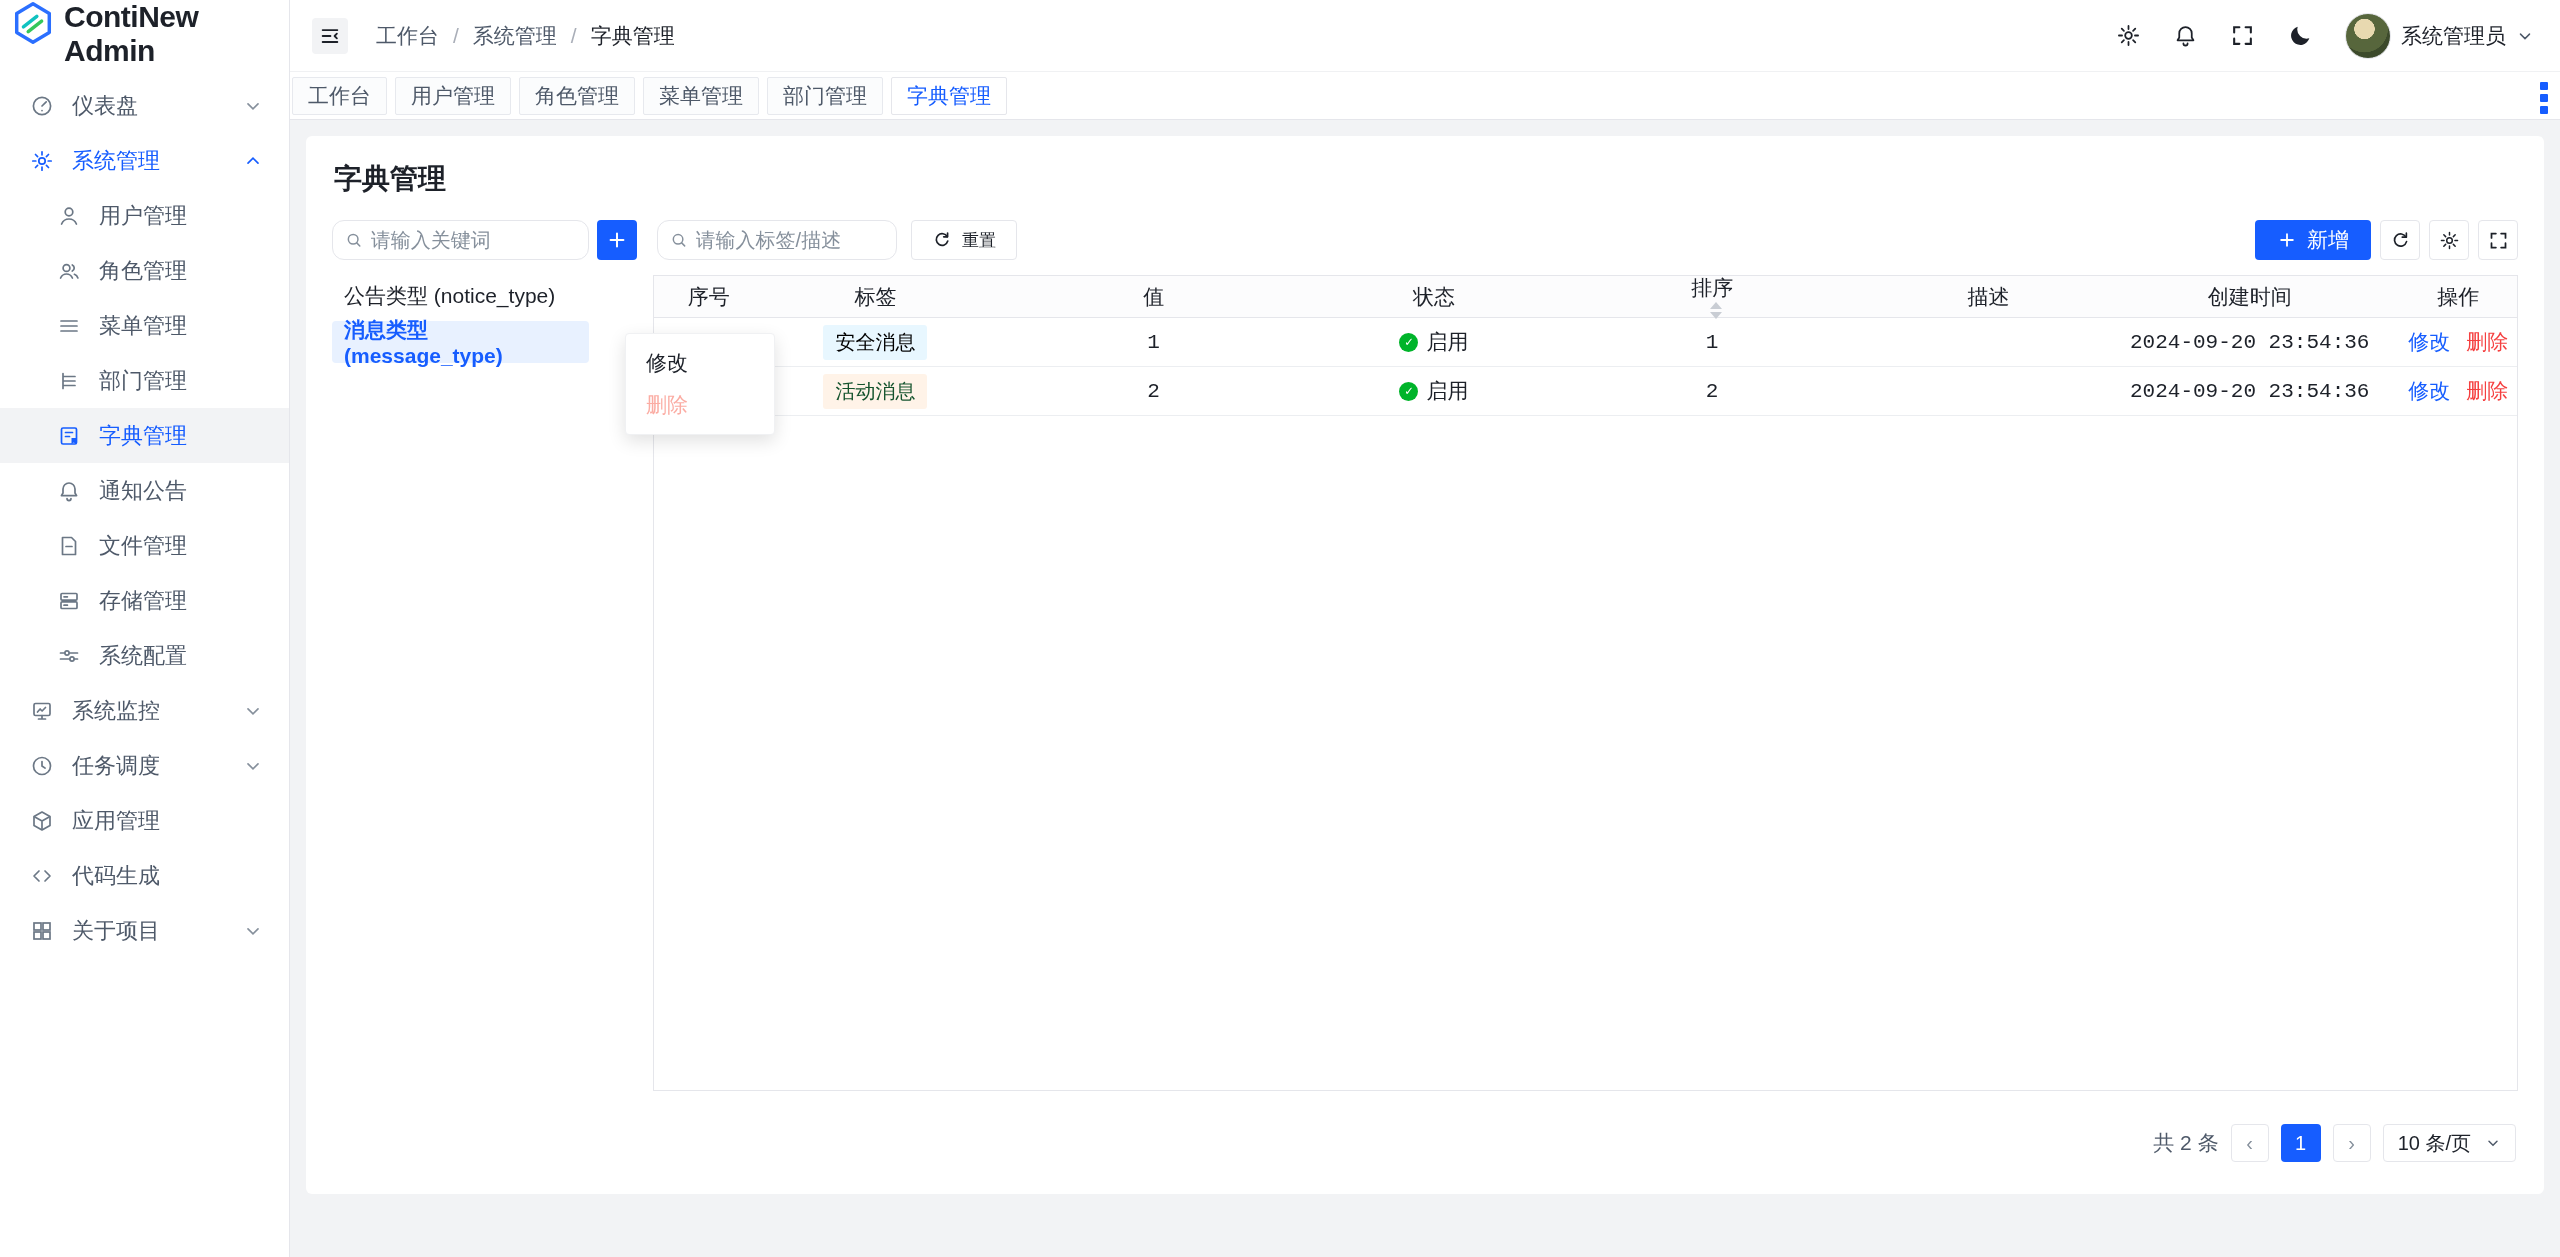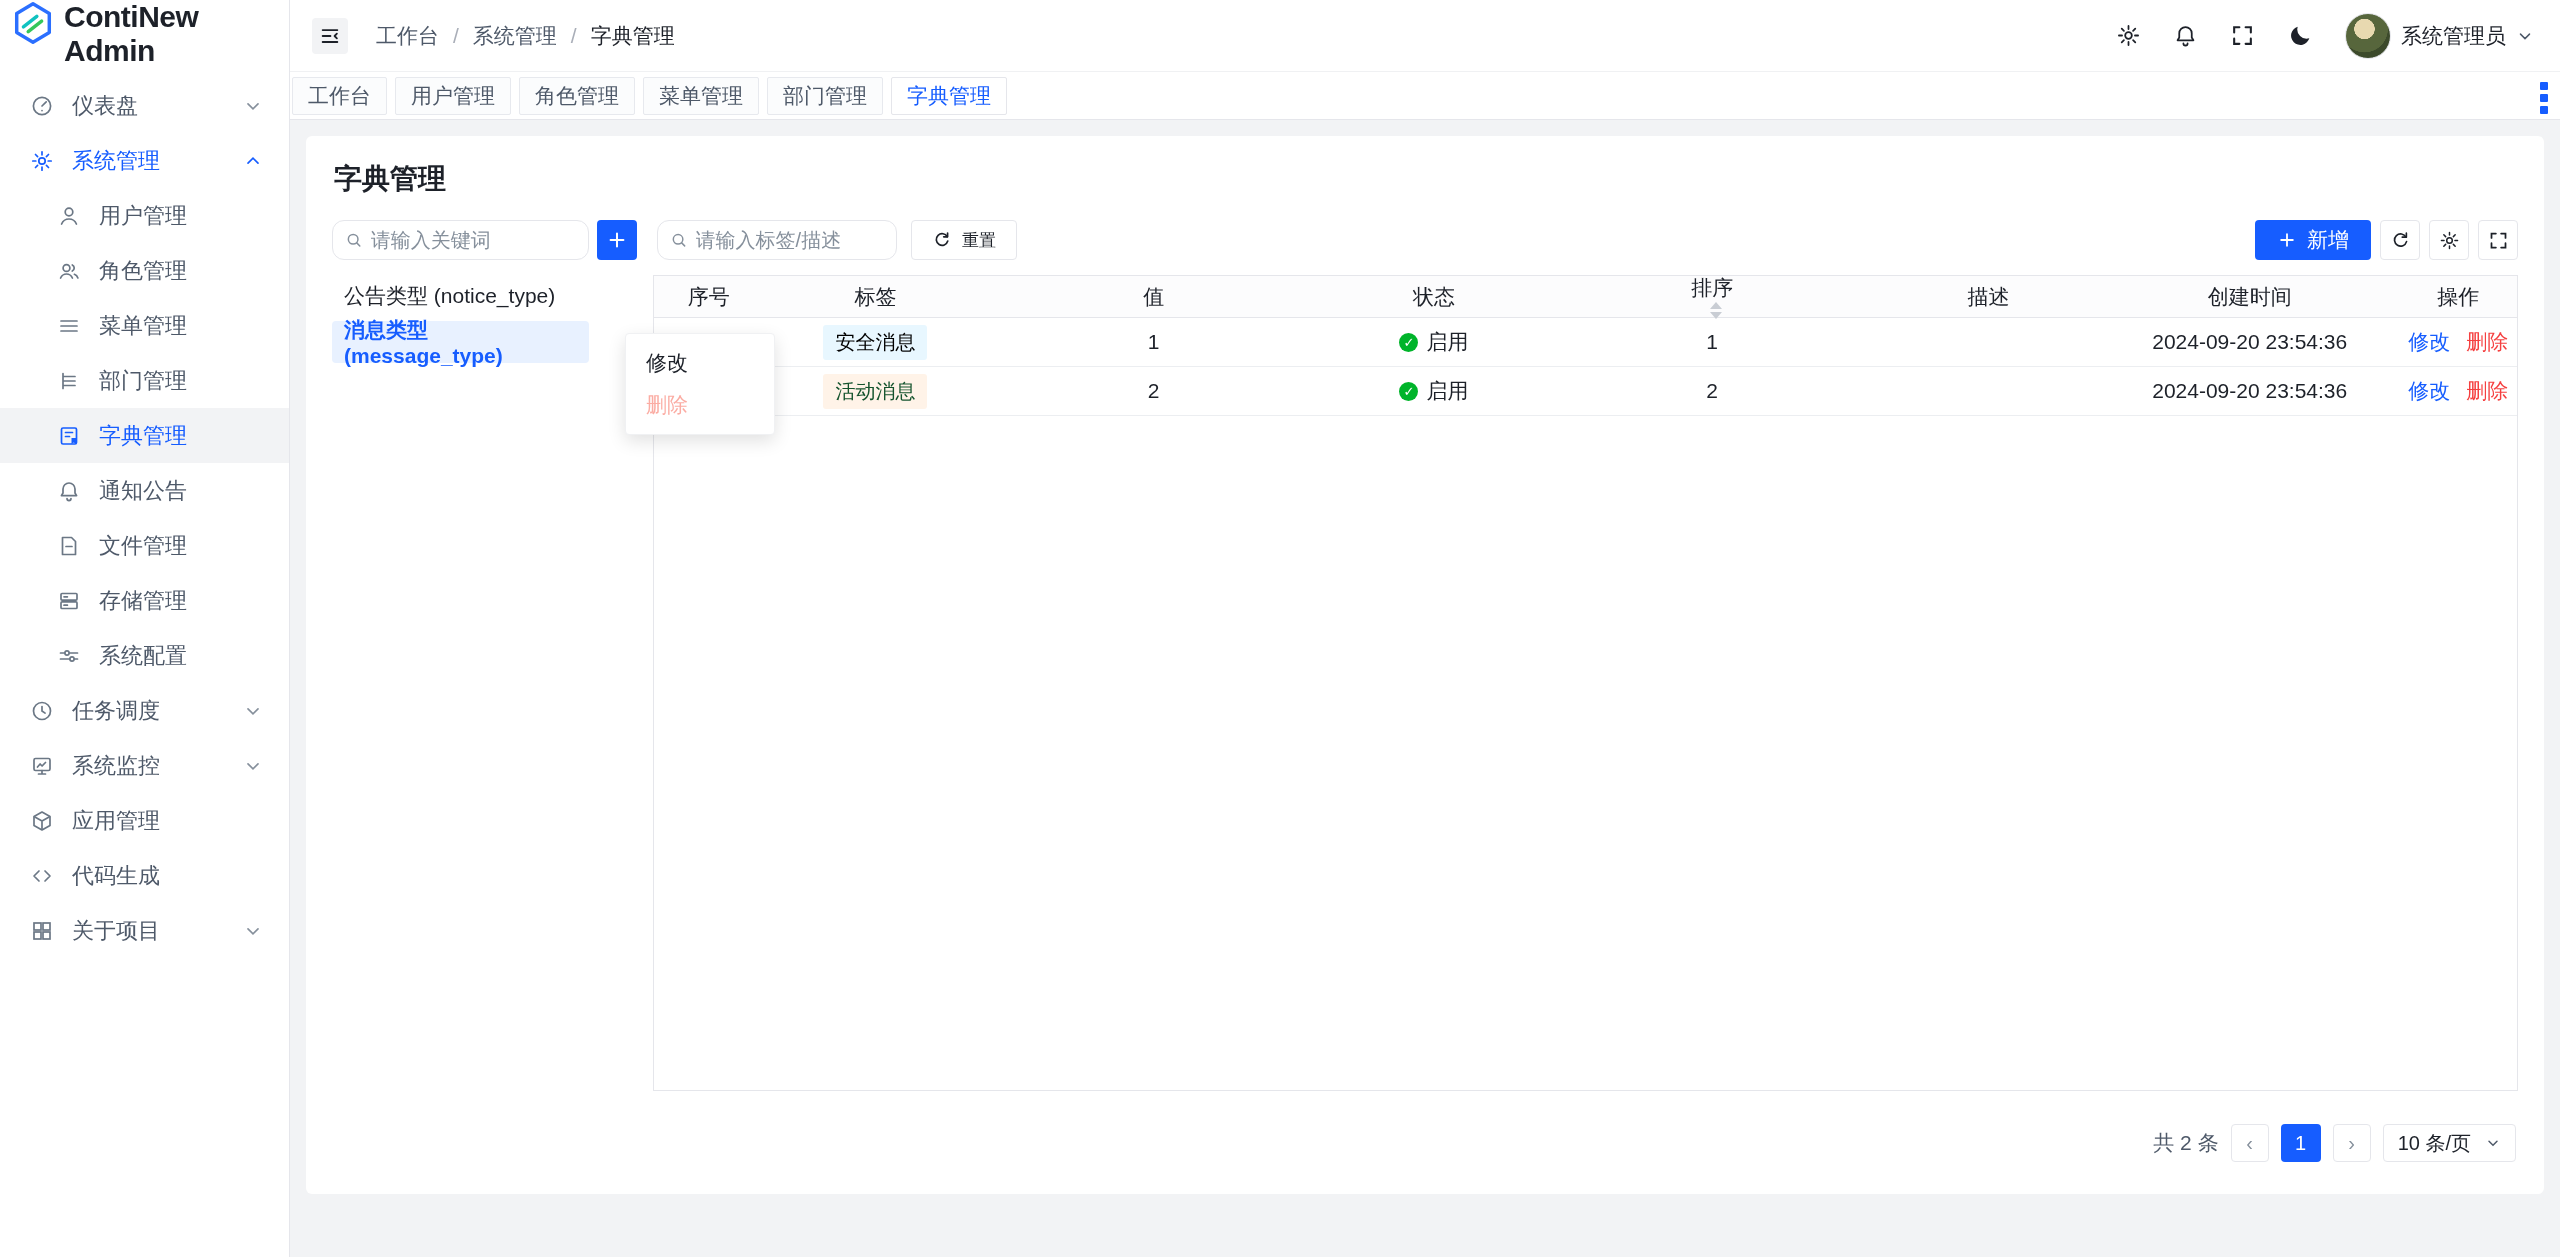--- a/index.html
+++ b/index.html
@@ -64,21 +64,21 @@
 
   .card-body { flex:1; position:relative; margin-top:15px; min-height:0; }
   .dict-list { width:257px; }
   .dict-item { height:42px; display:flex; align-items:center; padding:0 12px; border-radius:4px; font-size:21px; color:#1d2129; margin-bottom:4px; cursor:pointer; }
   .dict-item.selected { background:#e8f1ff; color:var(--primary); font-weight:700; }
 
   .table-wrap { position:absolute; left:321px; right:0; top:0; bottom:77px; border:1px solid var(--border); display:flex; flex-direction:column; background:#fff; }
   .trow { display:flex; align-items:center; }
   .thead { height:42px; background:#fcfcfd; border-bottom:1px solid var(--border); font-weight:500; }
   .tr { height:49px; border-bottom:1px solid #eceef1; }
-  .tc { display:flex; align-items:center; justify-content:center; font-size:21px; color:#1d2129; height:100%; }
+  .tc { display:flex; align-items:center; justify-content:center; font-size:21px; color:#1d2129; height:100%;font-family:Liberation Mono, monospace; }
   .c1{width:110px;} .c2{width:224px;} .c3{width:334px;} .c4{width:228px;}
   .c5{width:330px;flex-direction:column;} .c6{width:224px;} .c7{width:300px;} .c8{width:118px;}
   .sorter { display:flex; flex-direction:column; margin-left:8px; gap:3px; }
   .caret-up { width:0;height:0;border-left:6px solid transparent;border-right:6px solid transparent;border-bottom:7px solid #c9cdd4; }
   .caret-down { width:0;height:0;border-left:6px solid transparent;border-right:6px solid transparent;border-top:7px solid #c9cdd4; }
   .tag { padding:4px 12px; border-radius:3px; font-size:20px; }
   .tag.blue { background:#e8f7ff; color:#000000; }
   .tag.orange { background:#fff3e8; color:#14532d; }
   .status { display:flex; align-items:center; gap:8px; }
   .dot-check { width:19px; height:19px; border-radius:50%; background:var(--success); color:#fff; font-size:13px; font-weight:700; display:flex; align-items:center; justify-content:center; }
@@ -233,42 +233,42 @@
               <path d="M3.5 9h17M3.5 15h17"></path>
               <circle cx="10" cy="9" r="2.1" fill="#fff"></circle>
               <circle cx="15" cy="15" r="2.1" fill="#fff"></circle>
             </svg>
           </span>
         <span>系统配置</span>
       </div>
 
       <div class="mi">
         <span class="ic">
-            <svg class="i" width="24" height="24" viewBox="0 0 24 24" fill="none" stroke="currentColor" stroke-width="1.7" stroke-linecap="round">
-              <circle cx="12" cy="12" r="8.5"></circle>
-              <path d="M12 7.5V12l3.1 2.1"></path>
-            </svg>
-          </span>
-        <span>任务调度</span>
-        <span class="chev">
-            <svg class="i" width="20" height="20" viewBox="0 0 24 24" fill="none" stroke="currentColor" stroke-width="2" stroke-linecap="round">
-              <path d="M6 9.5l6 6 6-6"></path>
-            </svg>
-          </span>
-      </div>
-
-      <div class="mi">
-        <span class="ic">
             <svg class="i" width="24" height="24" viewBox="0 0 24 24" fill="none" stroke="currentColor" stroke-width="1.7" stroke-linecap="round" stroke-linejoin="round">
               <rect x="4" y="4.5" width="16" height="12" rx="1.5"></rect>
               <path d="M7.5 13l2.6-3 2 2 3.4-3.5"></path>
               <path d="M12 16.5v3M8.5 20h7"></path>
             </svg>
           </span>
         <span>系统监控</span>
+        <span class="chev">
+            <svg class="i" width="20" height="20" viewBox="0 0 24 24" fill="none" stroke="currentColor" stroke-width="2" stroke-linecap="round">
+              <path d="M6 9.5l6 6 6-6"></path>
+            </svg>
+          </span>
+      </div>
+
+      <div class="mi">
+        <span class="ic">
+            <svg class="i" width="24" height="24" viewBox="0 0 24 24" fill="none" stroke="currentColor" stroke-width="1.7" stroke-linecap="round">
+              <circle cx="12" cy="12" r="8.5"></circle>
+              <path d="M12 7.5V12l3.1 2.1"></path>
+            </svg>
+          </span>
+        <span>任务调度</span>
         <span class="chev">
             <svg class="i" width="20" height="20" viewBox="0 0 24 24" fill="none" stroke="currentColor" stroke-width="2" stroke-linecap="round">
               <path d="M6 9.5l6 6 6-6"></path>
             </svg>
           </span>
       </div>
 
       <div class="mi">
         <span class="ic">
             <svg class="i" width="24" height="24" viewBox="0 0 24 24" fill="none" stroke="currentColor" stroke-width="1.7" stroke-linejoin="round">

